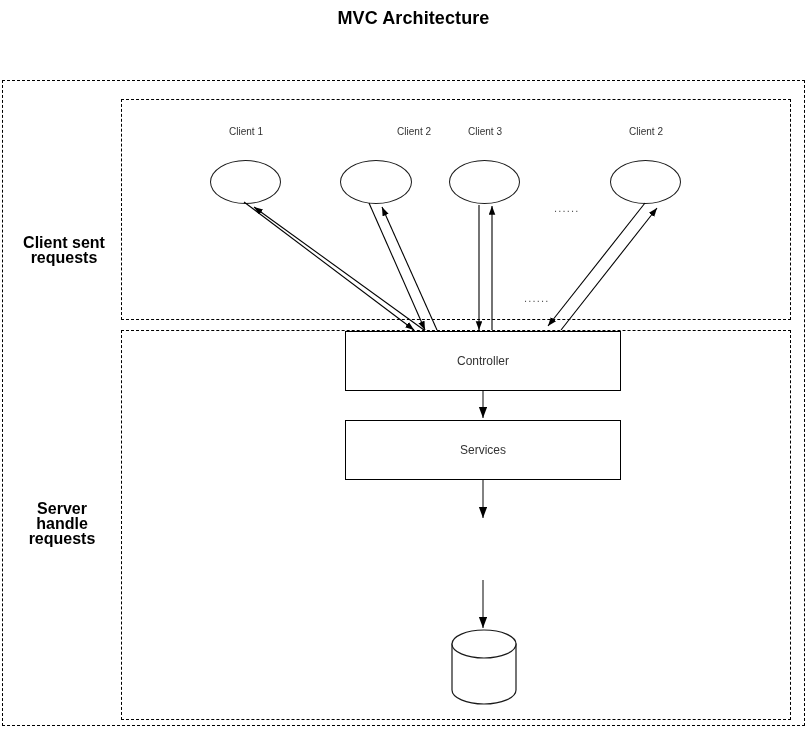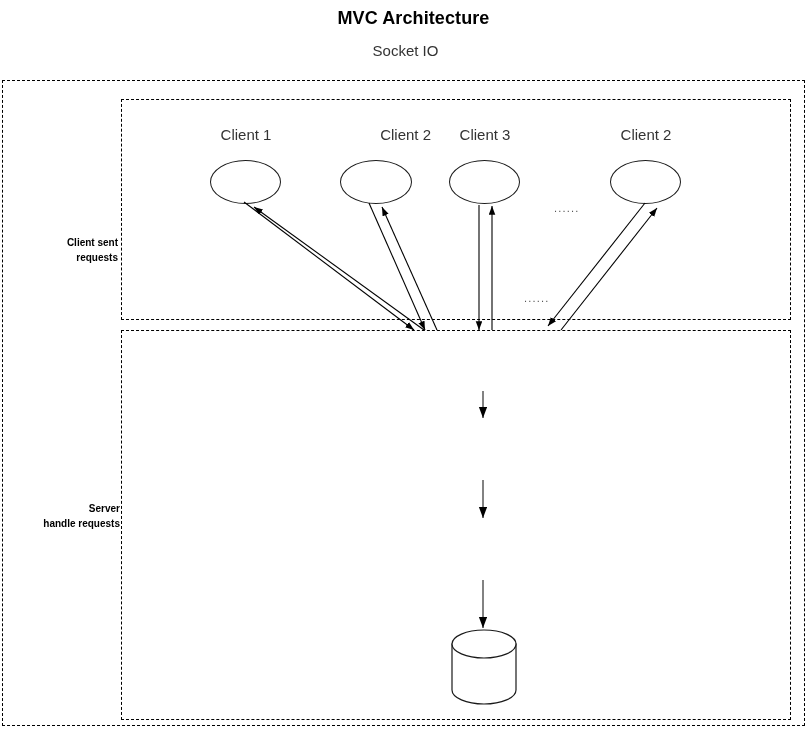--- a/index.html
+++ b/index.html
@@ -61,42 +61,42 @@
     height: 221px;
   }
   .zone-server {
     left: 121px;
     top: 330px;
     width: 670px;
     height: 390px;
   }
   .zone-label {
     position: absolute;
-    text-align: right;
-    font-size: 10px;
+    text-align: center;
+    font-size: 16px;
     font-weight: bold;
     color: #000000;
     line-height: 15px;
     white-space: pre-line;
   }
   .zone-label-client {
     left: 10px;
     top: 235px;
     width: 108px;
   }
   .zone-label-server {
     left: 4px;
     top: 485px;
     width: 116px;
     margin-top: 16px;
   }
   .client-name {
     position: absolute;
     text-align: center;
-    font-size: 15px;
+    font-size: 10px;
     color: #333333;
     width: 110px;
   }
   .ellipse {
     position: absolute;
     border: 1.1px solid #1a1a1a;
     border-radius: 50%;
     background: #ffffff;
     box-sizing: border-box;
   }
@@ -134,21 +134,20 @@
     height: 732px;
     pointer-events: none;
   }
 </style>
 </head>
 <body>
 
 <div id="canvas">
 
   <div class="title">MVC Architecture</div>
-  <div class="subtitle">Socket IO</div>
 
   <div class="outer-box"></div>
 
   <div class="zone-box zone-client"></div>
   <div class="zone-box zone-server"></div>
 
   <div class="zone-label zone-label-client">Client sent
 requests</div>
   <div class="zone-label zone-label-server">Server
 handle requests</div>
@@ -159,20 +158,26 @@
   <div class="client-name" style="left:591px; top:126px;">Client 2</div>
 
   <div class="ellipse" style="left:210px; top:160px; width:71px; height:44px;"></div>
   <div class="ellipse" style="left:340px; top:160px; width:72px; height:44px;"></div>
   <div class="ellipse" style="left:449px; top:160px; width:71px; height:44px;"></div>
   <div class="ellipse" style="left:610px; top:160px; width:71px; height:44px;"></div>
 
   <div class="ellipsis" style="left:554px; top:204px;">......</div>
   <div class="ellipsis" style="left:524px; top:294px;">......</div>
 
+  <div class="layer-box box-controller">
+    <span>Controller</span>
+  </div>
+  <div class="layer-box box-services">
+    <span>Services</span>
+  </div>
 
   <svg class="overlay" viewBox="0 0 811 732">
     <defs>
       <marker id="ah" markerWidth="9" markerHeight="9" refX="8" refY="3" orient="auto" markerUnits="strokeWidth">
         <path d="M0,0 L8,3 L0,6 z" fill="#000000"></path>
       </marker>
     </defs>
 
     <g stroke="#000000" stroke-width="1.1" fill="none">
       <line x1="244" y1="202" x2="414" y2="330" marker-end="url(#ah)"></line>

